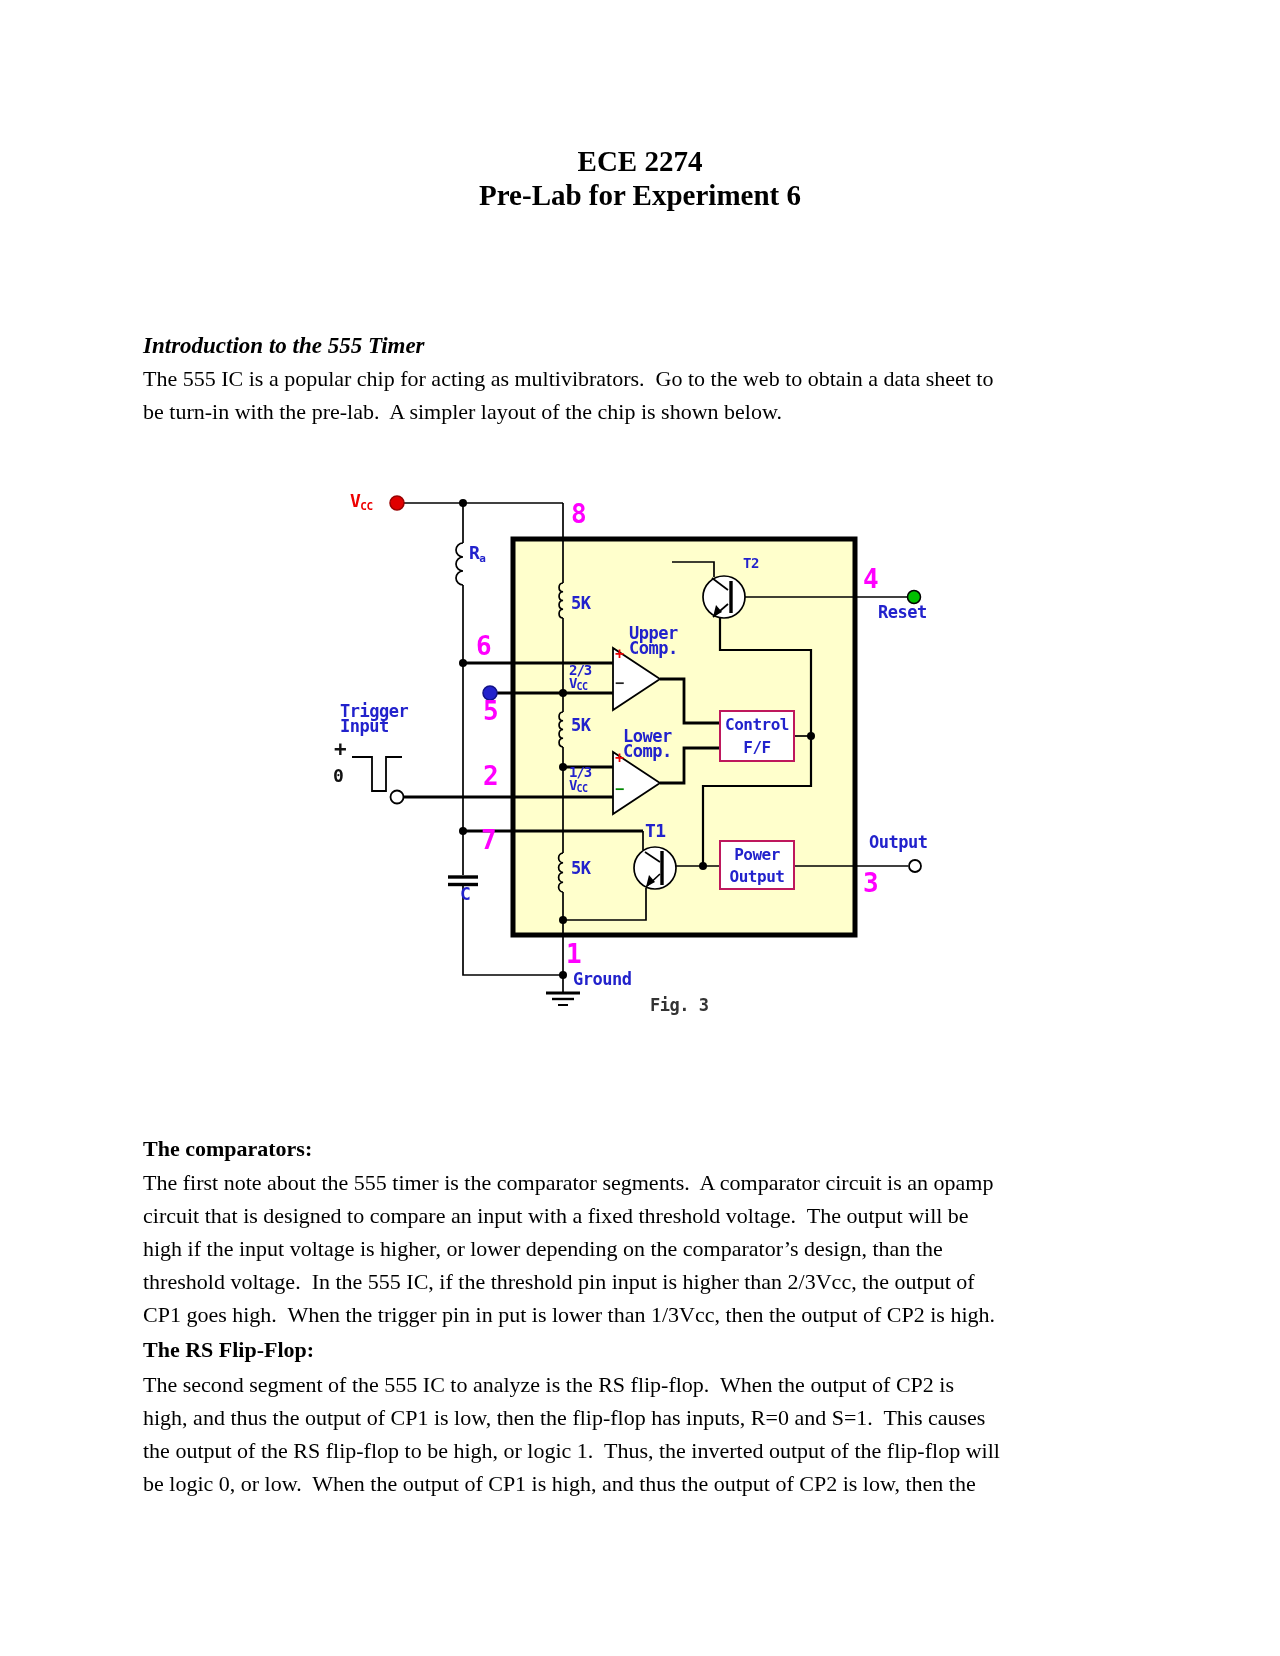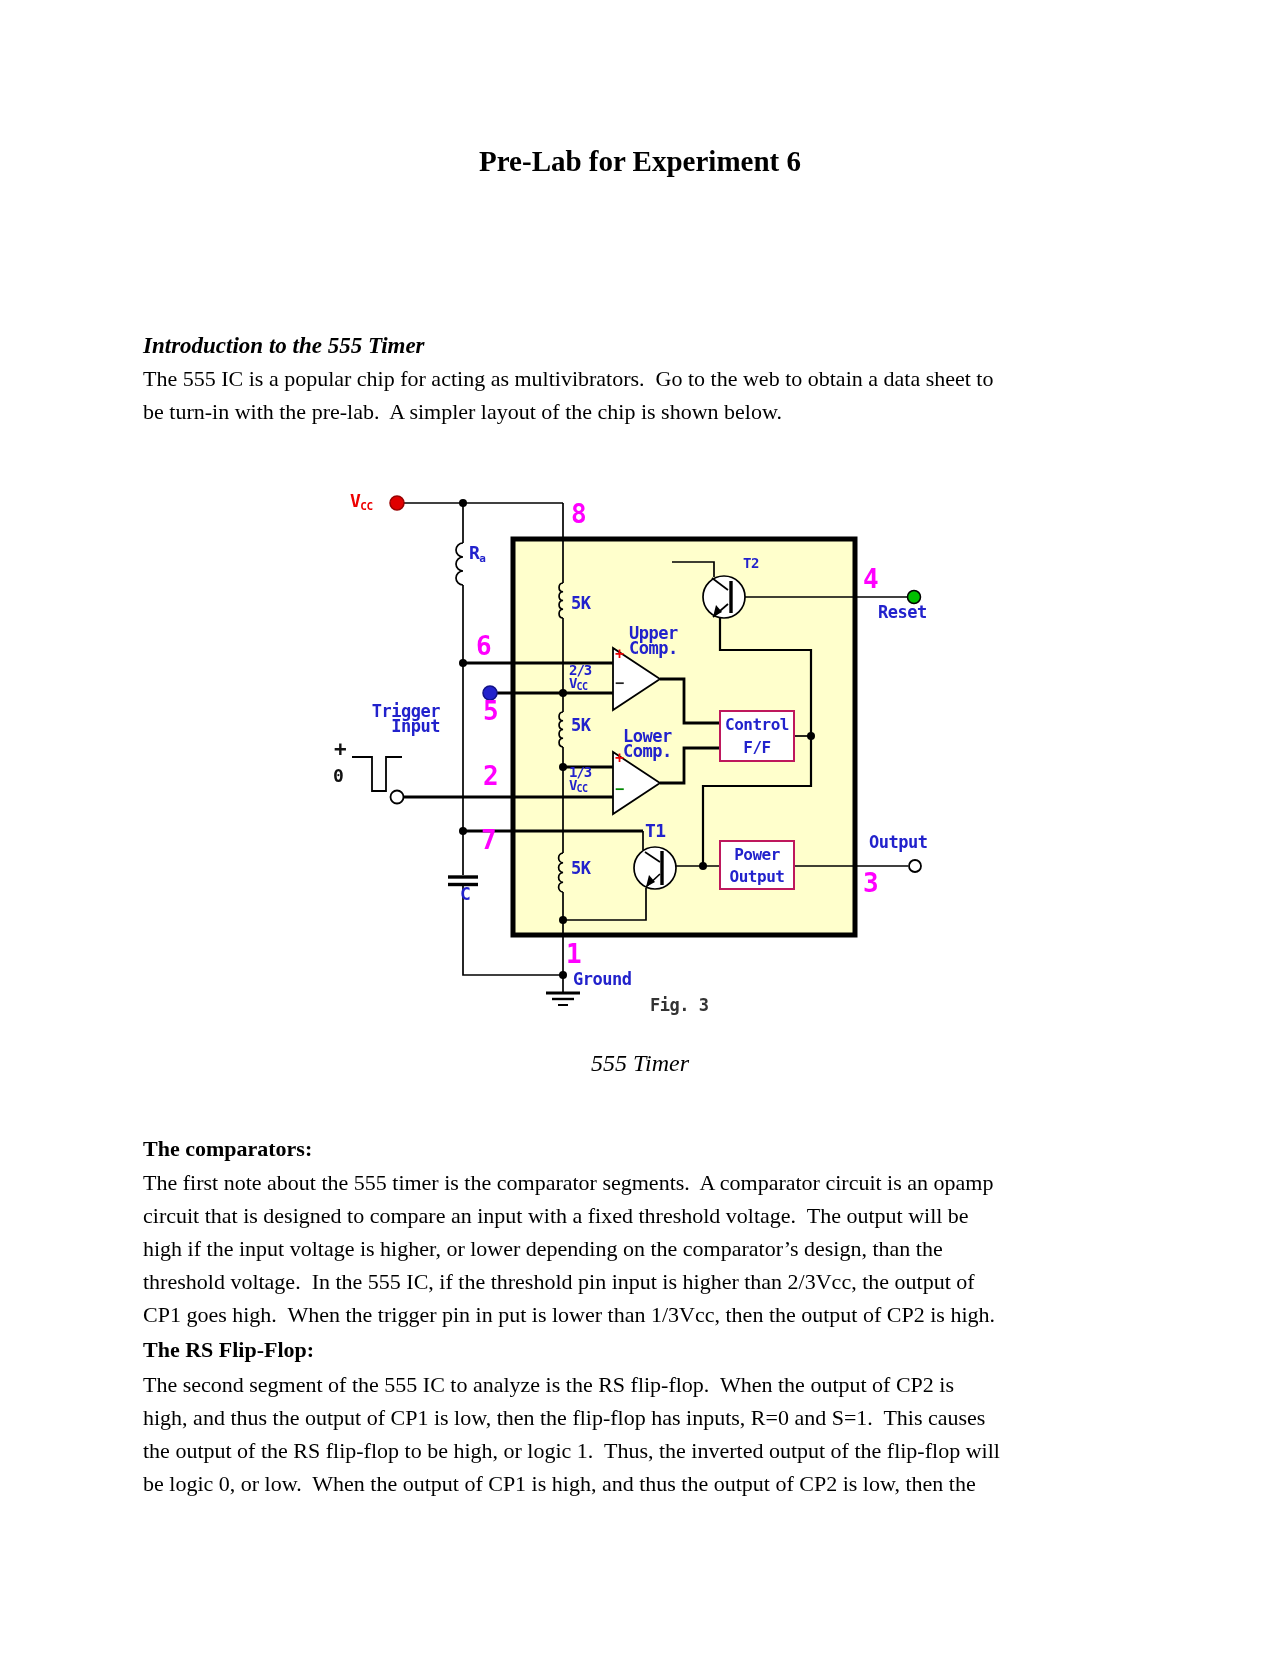--- a/index.html
+++ b/index.html
@@ -17,21 +17,21 @@
            font-style:italic;font-size:24px;}
 
   
   .figure{position:absolute;left:300px;top:450px;width:660px;height:595px;
           font-family:"DejaVu Sans Mono",monospace;}
   .figure svg{position:absolute;left:0;top:0;}
   .flabel{position:absolute;font-weight:bold;font-size:17px;line-height:15px;
           color:#2222CC;white-space:pre-line;letter-spacing:-0.5px;}
   .flabel.red{color:#EE0000;}
   .flabel.dark{color:#333333;}
-  .flabel.center{text-align:right;}
+  .flabel.center{text-align:left;}
   .pin-num{position:absolute;font-weight:bold;font-size:26px;line-height:24px;
            color:#FF00FF;letter-spacing:-1px;}
   .frac{position:absolute;font-weight:bold;font-size:14px;line-height:13px;
         color:#2222CC;letter-spacing:-1px;}
   .sub{font-size:11px;vertical-align:-3px;letter-spacing:-0.5px;}
   .sub2{font-size:10px;vertical-align:-2px;letter-spacing:-0.5px;}
   .sign{position:absolute;font-weight:bold;font-size:15px;line-height:14px;
         font-family:"DejaVu Sans Mono",monospace;}
   .sign.plusr{color:#EE0000;}
   .sign.minusk{color:#222222;}
@@ -43,20 +43,21 @@
         font-size:16px;letter-spacing:-0.5px;white-space:pre-line;}
   .cbox.ff{top:260px;height:52px;line-height:23px;padding-top:1px;}
   .cbox.pw{top:390px;height:50px;line-height:22px;padding-top:2px;}
 </style>
 </head>
 <body>
 
 <div class="page">
 
   <div class="title-block">
+    <div>ECE 2274</div>
     <div>Pre-Lab for Experiment 6</div>
   </div>
 
   <div class="sec-heading italic" style="top:333px">Introduction to the 555 Timer</div>
   <div class="body-text" style="top:362px">The 555 IC is a popular chip for acting as multivibrators.  Go to the web to obtain a data sheet to
 be turn-in with the pre-lab.  A simpler layout of the chip is shown below.</div>
 
   <div class="figure">
     <svg width="660" height="595" viewBox="0 0 660 595">
 
@@ -195,21 +196,20 @@
     <div class="sign minusk" style="left:315px;top:226px">−</div>
     <div class="sign plusr" style="left:315px;top:301px">+</div>
     <div class="sign minusg" style="left:315px;top:332px">−</div>
 
     <div class="cbox ff">Control
 F/F</div>
     <div class="cbox pw">Power
 Output</div>
   </div>
 
-  <div class="caption">555 Timer</div>
 
   <div class="sec-heading" style="top:1136px">The comparators:</div>
   <div class="body-text" style="top:1166px">The first note about the 555 timer is the comparator segments.  A comparator circuit is an opamp
 circuit that is designed to compare an input with a fixed threshold voltage.  The output will be
 high if the input voltage is higher, or lower depending on the comparator’s design, than the
 threshold voltage.  In the 555 IC, if the threshold pin input is higher than 2/3Vcc, the output of
 CP1 goes high.  When the trigger pin in put is lower than 1/3Vcc, then the output of CP2 is high.</div>
 
   <div class="sec-heading" style="top:1337px">The RS Flip-Flop:</div>
   <div class="body-text" style="top:1368px">The second segment of the 555 IC to analyze is the RS flip-flop.  When the output of CP2 is

